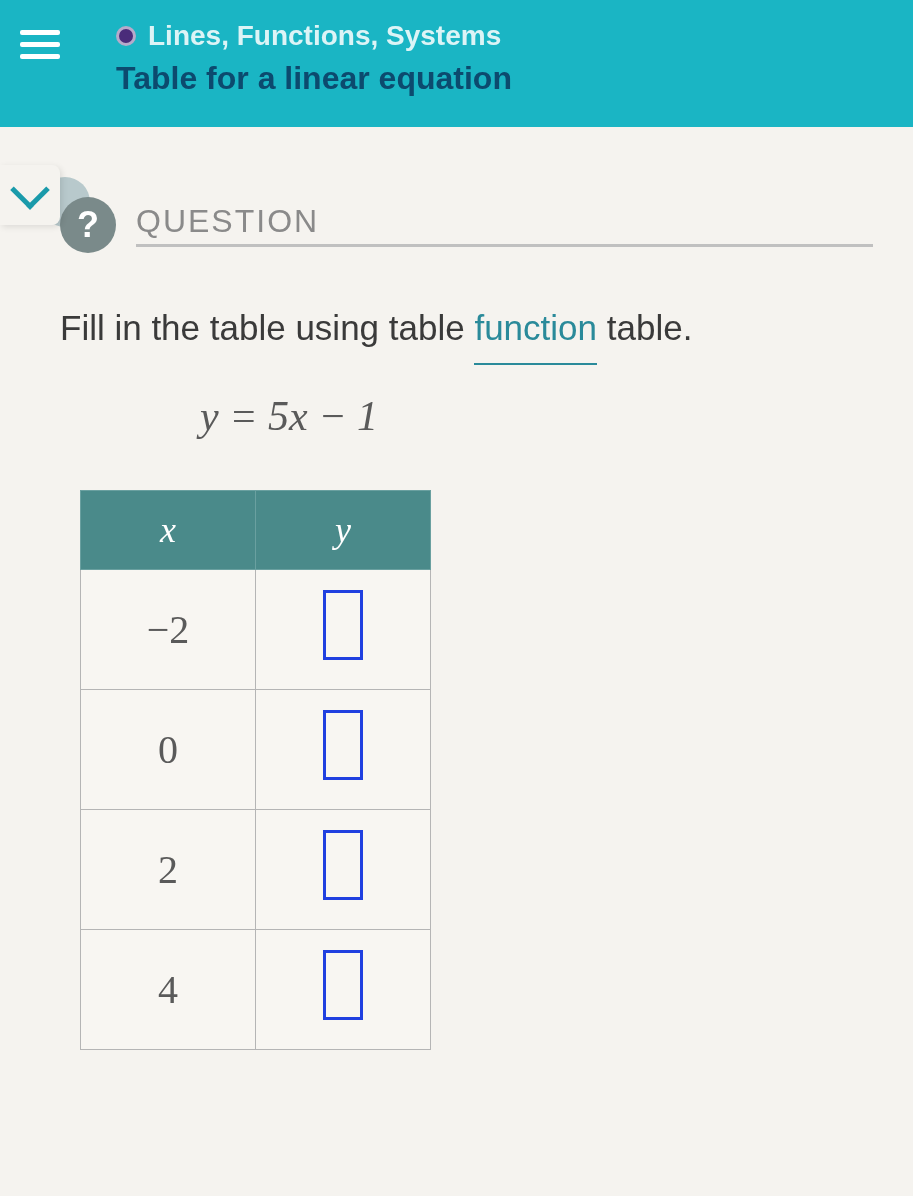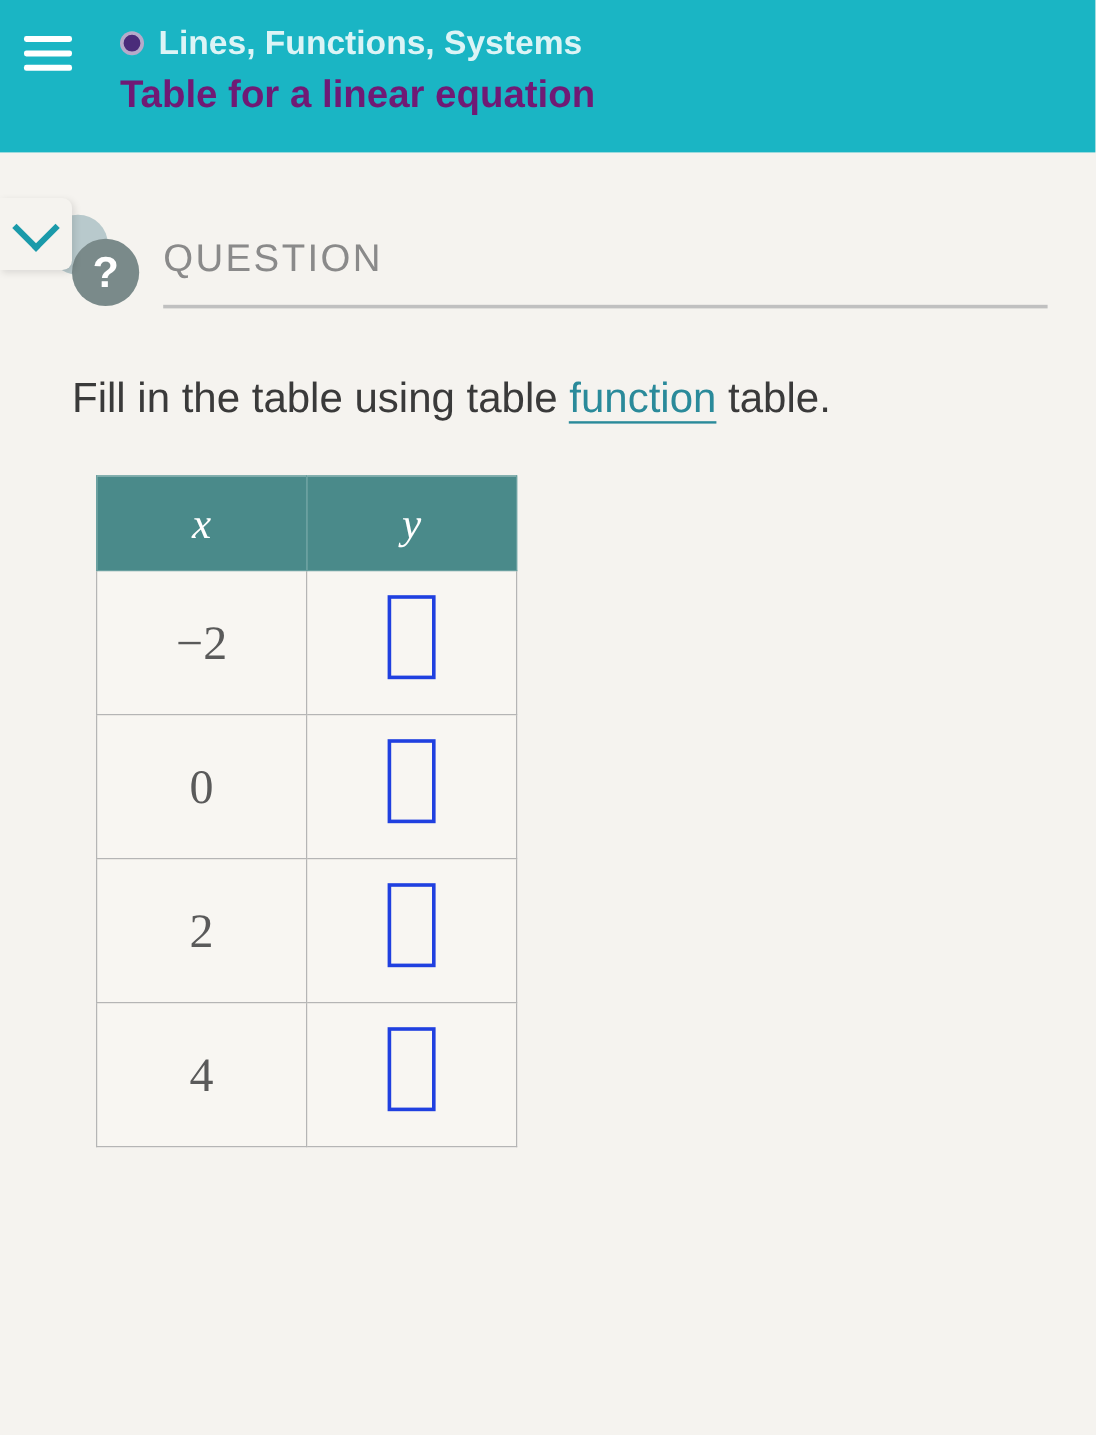--- a/index.html
+++ b/index.html
@@ -30,21 +30,21 @@
       cursor: pointer;
     }
     .hamburger span {
       width: 40px;
       height: 5px;
       background: white;
       border-radius: 2px;
     }
     .header-text {
       flex: 1;
-      margin-left: 20px;
+      margin-left: 36px;
     }
     .category-row {
       display: flex;
       align-items: center;
       gap: 12px;
       margin-bottom: 8px;
     }
     .bullet-circle {
       width: 20px;
       height: 20px;
@@ -52,21 +52,21 @@
       border: 3px solid rgba(255,255,255,0.6);
       background: #4a2c7a;
       flex-shrink: 0;
     }
     .category-text {
       color: rgba(255,255,255,0.85);
       font-size: 28px;
       font-weight: 600;
     }
     .title-text {
-      color: #701a75;
+      color: #0c4a6e;
       font-size: 32px;
       font-weight: 600;
     }
     .chevron-tab {
       position: absolute;
       left: 0;
       top: 165px;
       width: 60px;
       height: 60px;
       background: #f5f3ef;
@@ -120,33 +120,33 @@
       background: #2a6a7a;
       border-radius: 50%;
       z-index: -1;
       opacity: 0.3;
     }
     .question-label {
       font-size: 32px;
       color: #8a8a8a;
       letter-spacing: 2px;
       border-bottom: 3px solid #c0c0c0;
-      padding-bottom: 20px;
+      padding-bottom: 4px;
       flex: 1;
     }
     .instruction {
       font-size: 35px;
       color: #3a3a3a;
       margin: 50px 0 40px 0;
       line-height: 1.4;
     }
     .function-link {
       color: #2a8a9a;
       border-bottom: 2px solid #2a8a9a;
-      padding-bottom: 0;
+      padding-bottom: 16px;
     }
     .equation {
       font-size: 42px;
       font-family: 'Times New Roman', serif;
       font-style: italic;
       color: #5a5a5a;
       margin: 30px 0 50px 140px;
     }
     .data-table {
       border-collapse: collapse;
@@ -208,20 +208,21 @@
 <div class="content">
   <div class="question-row">
     <div class="question-icon">?</div>
     <div class="question-label">QUESTION</div>
   </div>
 
   <div class="instruction">
     <span>Fill in the table using table </span><span class="function-link">function</span><span> table.</span>
   </div>
 
+  <div class="equation">y = 5x − 1</div>
 
   <table class="data-table">
     <thead>
       <tr>
         <th>x</th>
         <th>y</th>
       </tr>
     </thead>
     <tbody>
       <tr>

